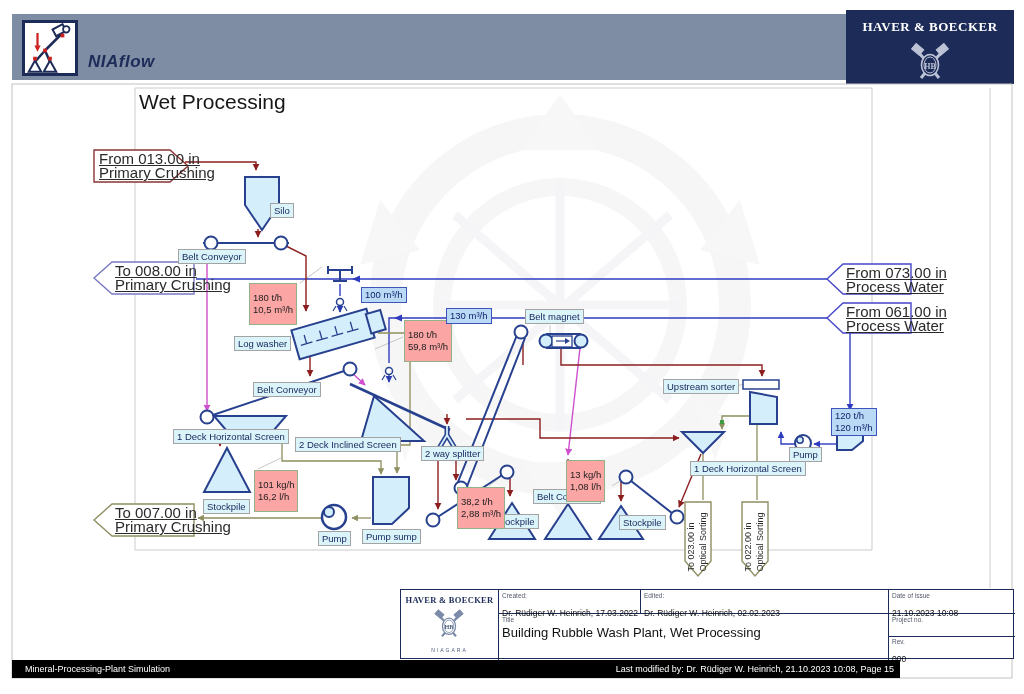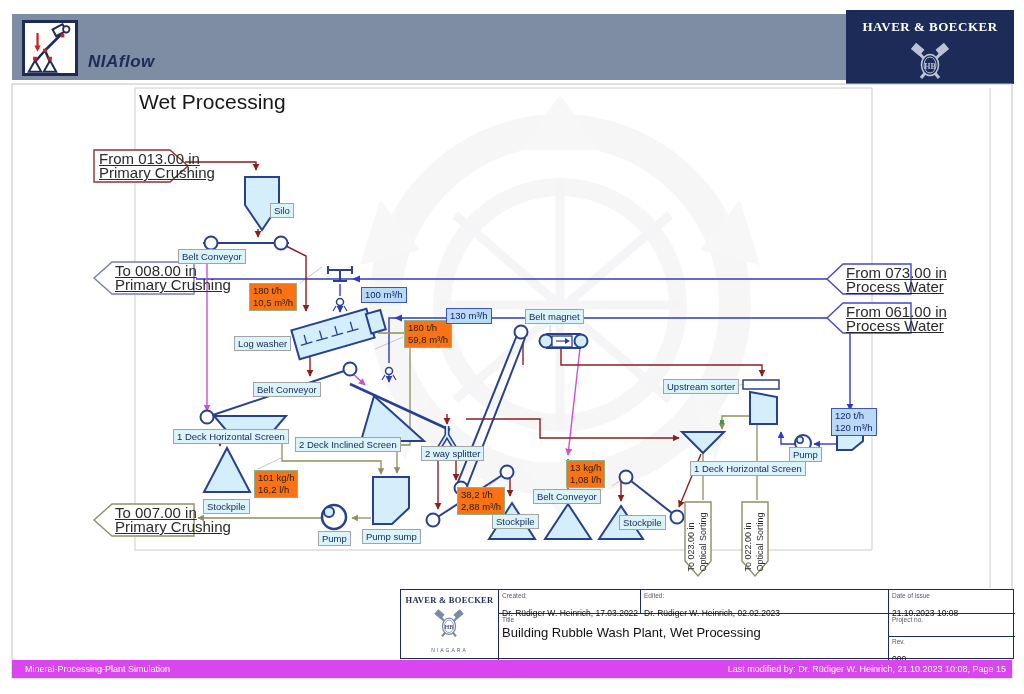--- a/index.html
+++ b/index.html
@@ -5,35 +5,35 @@
   html,body{margin:0;padding:0;background:#fff;font-family:"Liberation Sans",sans-serif;}
   #app{position:relative;width:1024px;height:694px;background:#fff;overflow:hidden;}
   
   .topbar{position:absolute;left:12px;top:14px;width:834px;height:66px;background:#7e8ca4;}
   .logobox{position:absolute;left:22px;top:20px;width:56px;height:56px;background:#fff;border:3px solid #1c2b57;box-sizing:border-box;}
   .appname{position:absolute;left:88px;top:52px;font-size:17px;font-weight:bold;font-style:italic;color:#1c2b57;letter-spacing:.5px;}
   .brandbox{position:absolute;left:846px;top:10px;width:168px;height:74px;background:#1c2b57;}
   .brandname{position:absolute;left:0;top:9px;width:168px;text-align:center;color:#fff;font-family:"Liberation Serif",serif;font-weight:bold;font-size:13px;letter-spacing:.5px;}
   
   .lbl{position:absolute;z-index:3;font-size:9.5px;line-height:13px;padding:0 3px;background:#dbf4f9;border:1px solid #a3a3a3;color:#13265c;white-space:nowrap;}
-  .valg{position:absolute;z-index:3;font-size:9.5px;line-height:12px;padding:1px 3px;background:#f97316;border:1px solid #8fb387;color:#1d1d1d;white-space:nowrap;}
+  .valg{position:absolute;z-index:3;font-size:9.5px;line-height:12px;padding:8px 3px;background:#fca5a5;border:1px solid #8fb387;color:#1d1d1d;white-space:nowrap;}
   .valb{position:absolute;z-index:3;font-size:9.5px;line-height:12px;padding:1px 3px;background:#b9d9f4;border:1px solid #3d55bb;color:#12246e;white-space:nowrap;margin-left:44px;}
   .conn{position:absolute;z-index:3;font-size:15px;line-height:14px;color:#2a2a2a;white-space:nowrap;text-decoration:underline;}
   .connv{position:absolute;z-index:3;font-size:9px;line-height:12px;color:#2a2a2a;white-space:nowrap;transform:rotate(-90deg);width:70px;height:25px;}
   .sheet-title{position:absolute;left:139px;top:90px;z-index:3;font-size:21px;color:#161616;}
   
   .tblock{position:absolute;left:400px;top:589px;width:614px;height:70px;border:1.2px solid #1c2b57;background:#fff;z-index:4;box-sizing:border-box;}
   .tb-line{position:absolute;background:#1c2b57;}
   .tb-sm{position:absolute;font-size:6.5px;color:#55586a;}
   .tb-val{position:absolute;font-size:8.5px;color:#111;margin-top:8px;}
   .tb-title{position:absolute;font-size:13px;color:#111;}
   .tb-brand{position:absolute;left:0;top:5px;width:97px;text-align:center;font-family:"Liberation Serif",serif;font-weight:bold;font-size:8.5px;color:#1c2b57;letter-spacing:.3px;}
   .tb-niagara{position:absolute;left:0;top:57px;width:97px;text-align:center;font-size:5px;letter-spacing:2px;color:#4a5a7a;}
   
-  .footbar{position:absolute;left:12px;top:660px;width:1000px;height:18px;background:#d946ef;z-index:4;color:#fff;font-size:9px;line-height:18px;}
+  .footbar{position:absolute;left:12px;top:660px;width:888px;height:18px;background:#000000;z-index:4;color:#fff;font-size:9px;line-height:18px;}
   .footbar .fl{position:absolute;left:13px;top:0;}
   .footbar .fr{position:absolute;right:6px;top:0;}
   svg.canvas{position:absolute;left:0;top:0;z-index:1;}
 </style>
 </head>
 <body>
 
 <div id="app">
 
   <svg class="canvas" width="1024" height="694" viewBox="0 0 1024 694">

